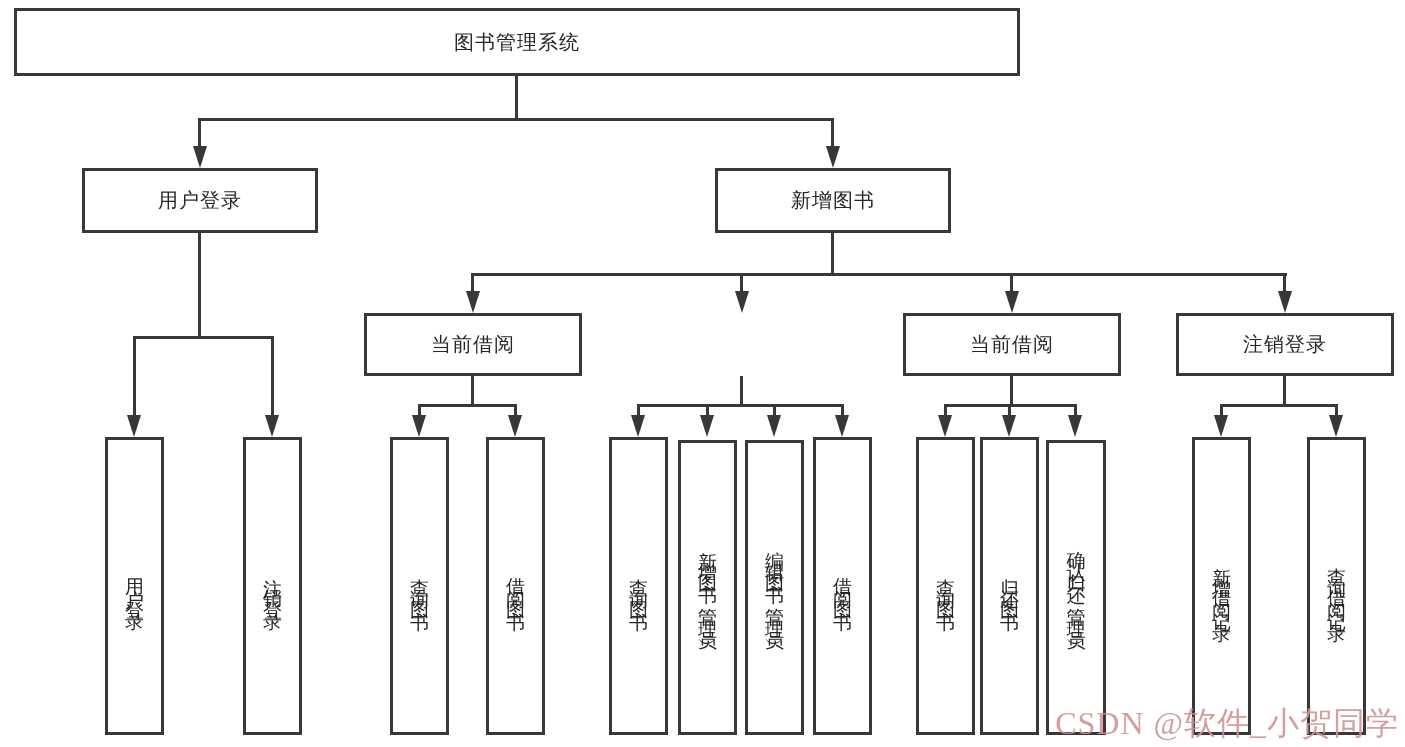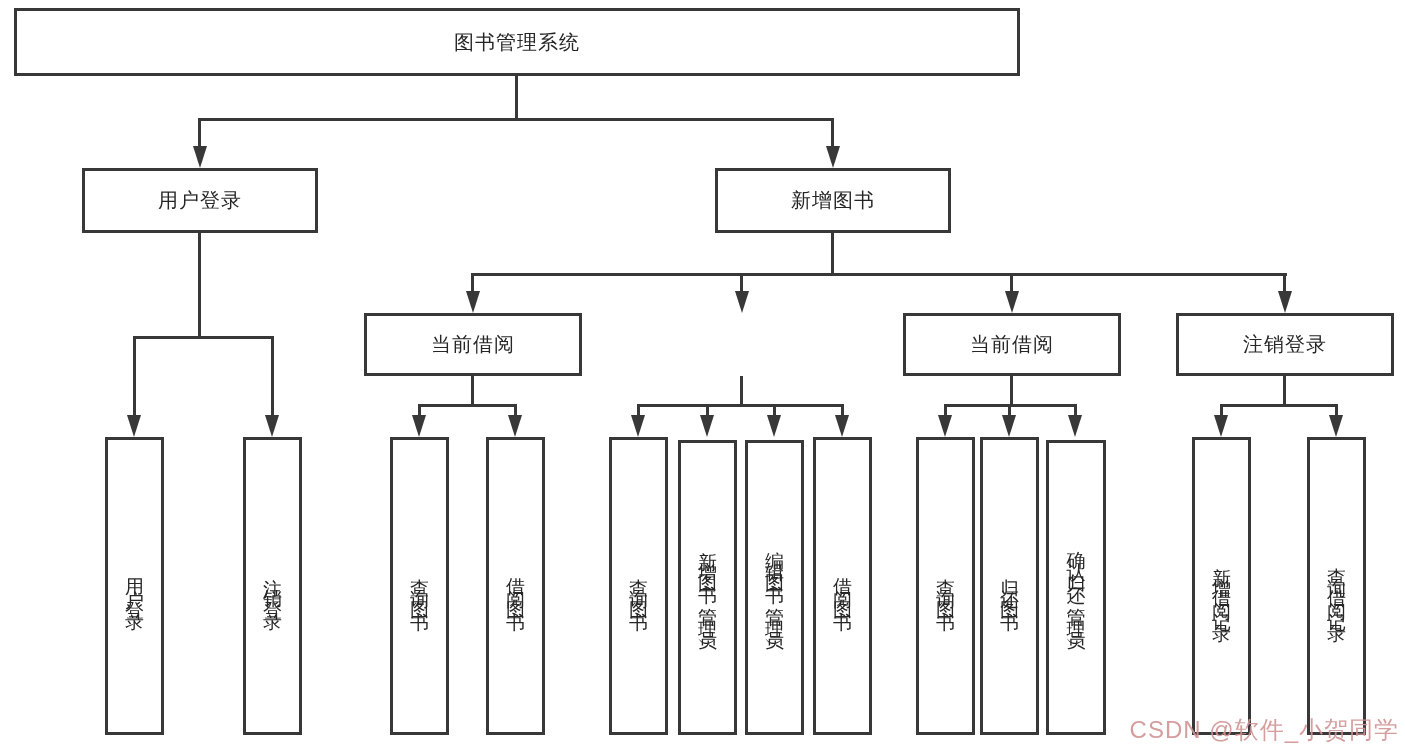--- a/index.html
+++ b/index.html
@@ -4,22 +4,22 @@
 <style>
   html,body{margin:0;padding:0;background:#ffffff;font-family:"Liberation Sans",sans-serif;}
   #canvas{position:relative;width:1405px;height:747px;background:#ffffff;overflow:hidden;}
   .node{position:absolute;box-sizing:border-box;border:3px solid #383838;background:#ffffff;
         display:flex;align-items:center;justify-content:center;}
   .node .lbl{font-size:20px;color:#262626;white-space:nowrap;letter-spacing:1px;}
   .node.v .lbl{writing-mode:vertical-rl;text-orientation:mixed;font-size:19px;letter-spacing:0.6em;}
   .ln{position:absolute;background:#383838;}
   .arr{position:absolute;width:0;height:0;border-left:7px solid transparent;
        border-right:7px solid transparent;border-top:22px solid #383838;}
-  #watermark{position:absolute;right:6px;bottom:1px;font-size:24px;letter-spacing:1px;
-             color:#cf9493;opacity:0.9;white-space:nowrap;}
+  #watermark{position:absolute;right:6px;bottom:1px;font-size:32px;letter-spacing:1px;
+             color:#cf9493;opacity:0.9;white-space:nowrap;font-family:Liberation Serif, serif;}
 </style>
 </head>
 <body>
 
 <div id="canvas">
 
   <div class="ln" style="left:515px;top:69px;width:3px;height:52px"></div>
   <div class="ln" style="left:198px;top:118px;width:636px;height:3px"></div>
   <div class="ln" style="left:198px;top:118px;width:3px;height:30px"></div>
   <div class="ln" style="left:831px;top:118px;width:3px;height:30px"></div>

